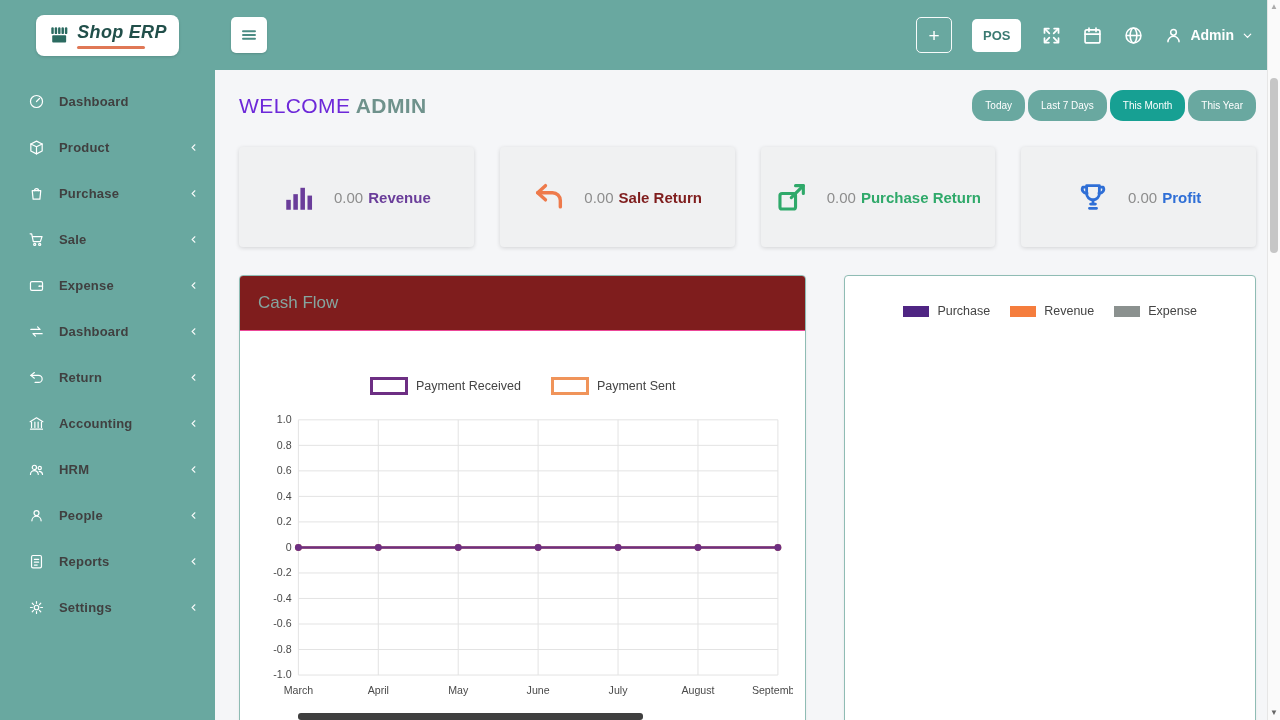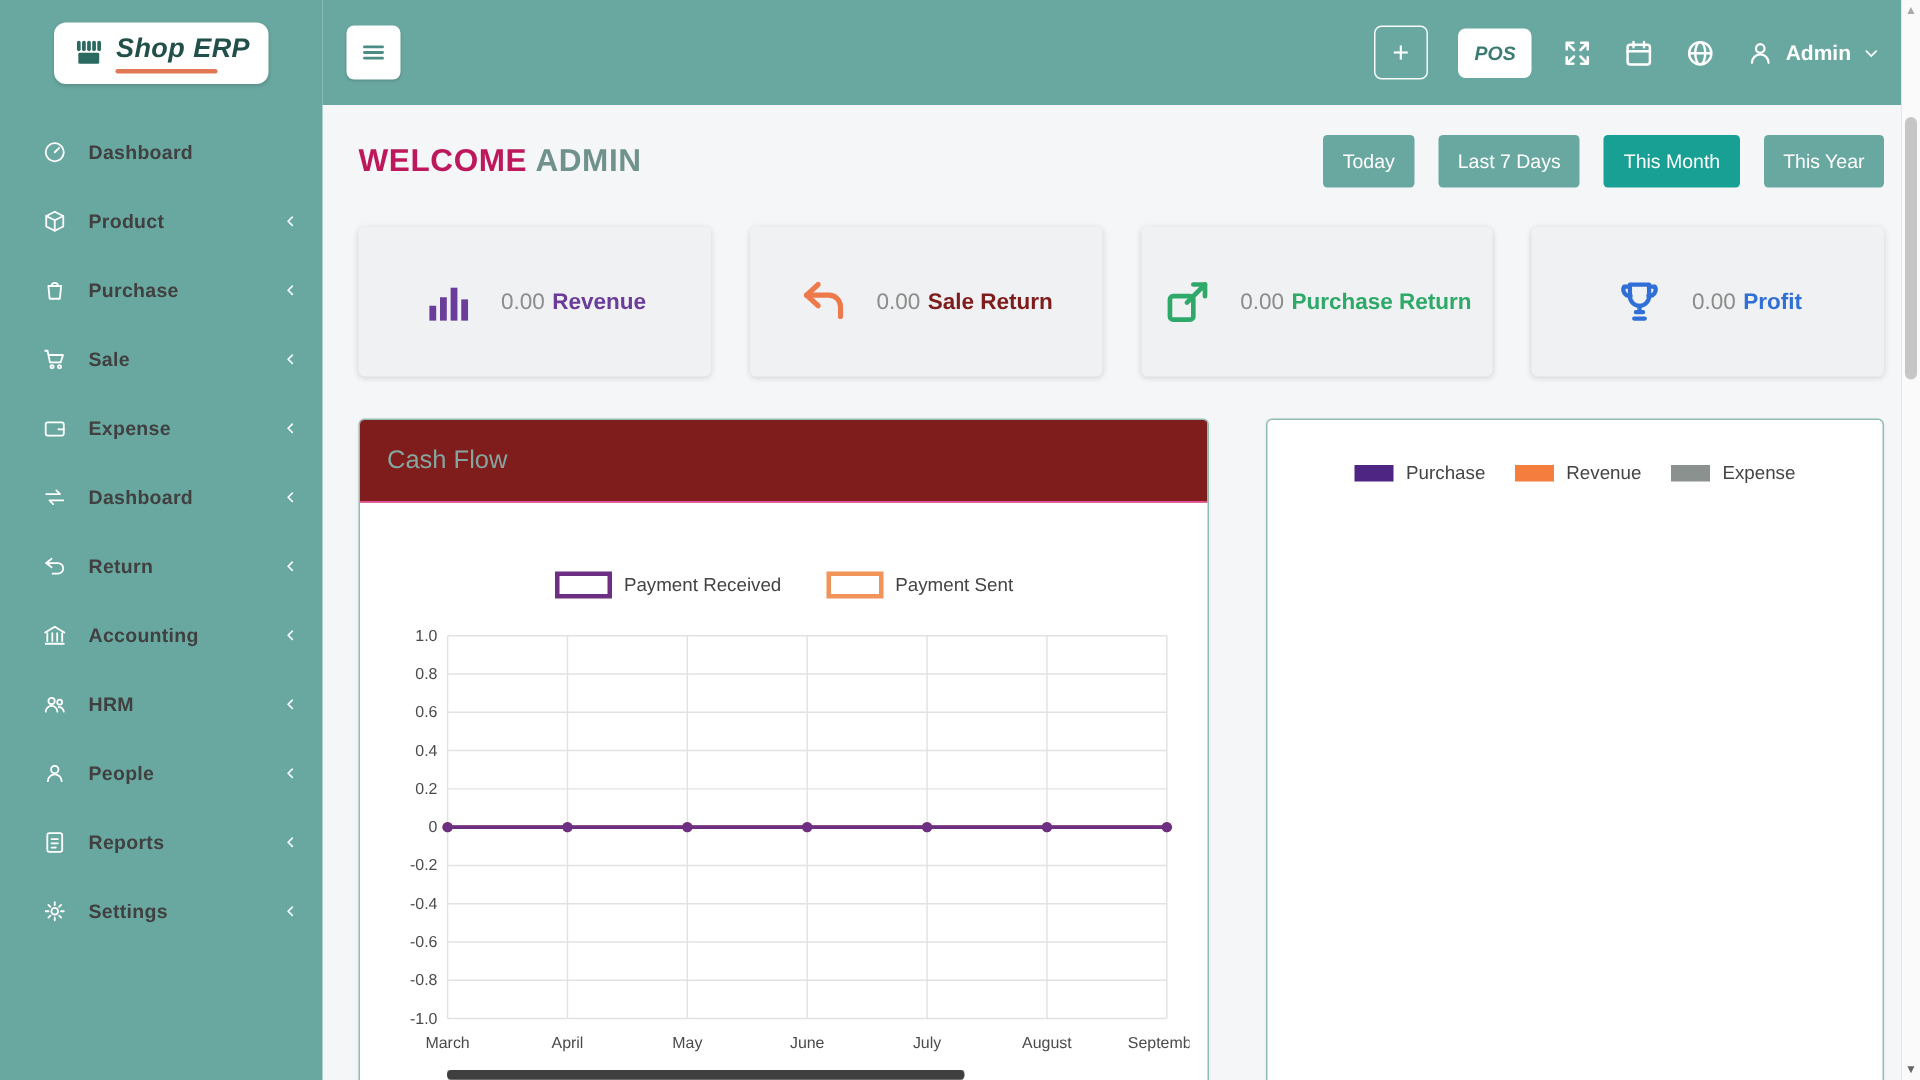--- a/index.html
+++ b/index.html
@@ -18,33 +18,33 @@
   .nav-label{font-size:13px;font-weight:600;letter-spacing:.2px;flex:1;}
   .nav-ico{display:flex;width:17px;height:17px;}
   .nav-chev{display:flex;opacity:.95;}
 
   
   .main-col{flex:1;display:flex;flex-direction:column;min-width:0;}
   .topbar{height:70px;flex:0 0 70px;background:#69a8a0;display:flex;align-items:center;padding:0 26px 0 16px;}
   .menu-btn{width:36px;height:36px;background:#fff;border:none;border-radius:5px;display:flex;align-items:center;justify-content:center;cursor:pointer;box-shadow:0 1px 2px rgba(0,0,0,.15);}
   .tb-right{margin-left:auto;display:flex;align-items:center;gap:20px;}
   .plus-btn{width:36px;height:36px;background:transparent;border:1px solid rgba(255,255,255,.95);border-radius:5px;color:#fff;font-size:19px;line-height:1;cursor:pointer;}
-  .pos-btn{background:#fff;border:none;border-radius:5px;padding:9px 11px;font-size:13px;font-weight:bold;color:#3b7a72;cursor:pointer;font-style:italic;}
+  .pos-btn{background:#fff;border:none;border-radius:5px;padding:9px 11px;font-size:13px;font-weight:bold;color:#3b7a72;cursor:pointer;}
   .tb-ico{display:flex;cursor:pointer;}
   .user-box{display:flex;align-items:center;gap:7px;color:#fff;cursor:pointer;}
   .user-name{font-size:14px;font-weight:600;}
 
   
   .content{flex:1;padding:0 24px;overflow:hidden;position:relative;}
   .welcome-row{margin-top:20px;display:flex;align-items:center;justify-content:space-between;}
   .welcome{font-size:21px;letter-spacing:.4px;}
-  .welcome .w-pre{color:#be185d;font-weight:700;}
+  .welcome .w-pre{color:#6d28d9;font-weight:400;}
   .welcome .w-name{color:#6f928c;font-weight:bold;}
   .filters{display:flex;gap:3px;}
-  .filter-btn{border:none;background:#69a8a0;color:#fff;font-size:13px;padding:10px 13px;border-radius:3px;cursor:pointer;font-family:inherit;margin-left:13px;}
+  .filter-btn{border:none;background:#69a8a0;color:#fff;font-size:10px;padding:10px 13px;border-radius:13px;cursor:pointer;font-family:inherit;}
   .filter-btn.active{background:#17a093;}
 
   .cards-row{margin-top:26px;display:flex;gap:26px;}
   .stat-card{flex:1;height:100px;background:#f0f1f2;border-radius:4px;box-shadow:0 1px 4px rgba(0,0,0,.14);display:flex;align-items:center;justify-content:center;gap:18px;}
   .card-text{display:flex;gap:5px;}
   .card-value{font-size:15px;color:#8d8d8d;}
   .card-label{font-size:15px;font-weight:600;}
   .c-purple{color:#6a3d9a;} .c-orange{color:#7f1d1d;} .c-green{color:#2fa96a;} .c-blue{color:#2f6fd6;}
 
   .panels-row{margin-top:28px;display:flex;gap:38px;align-items:flex-start;}

